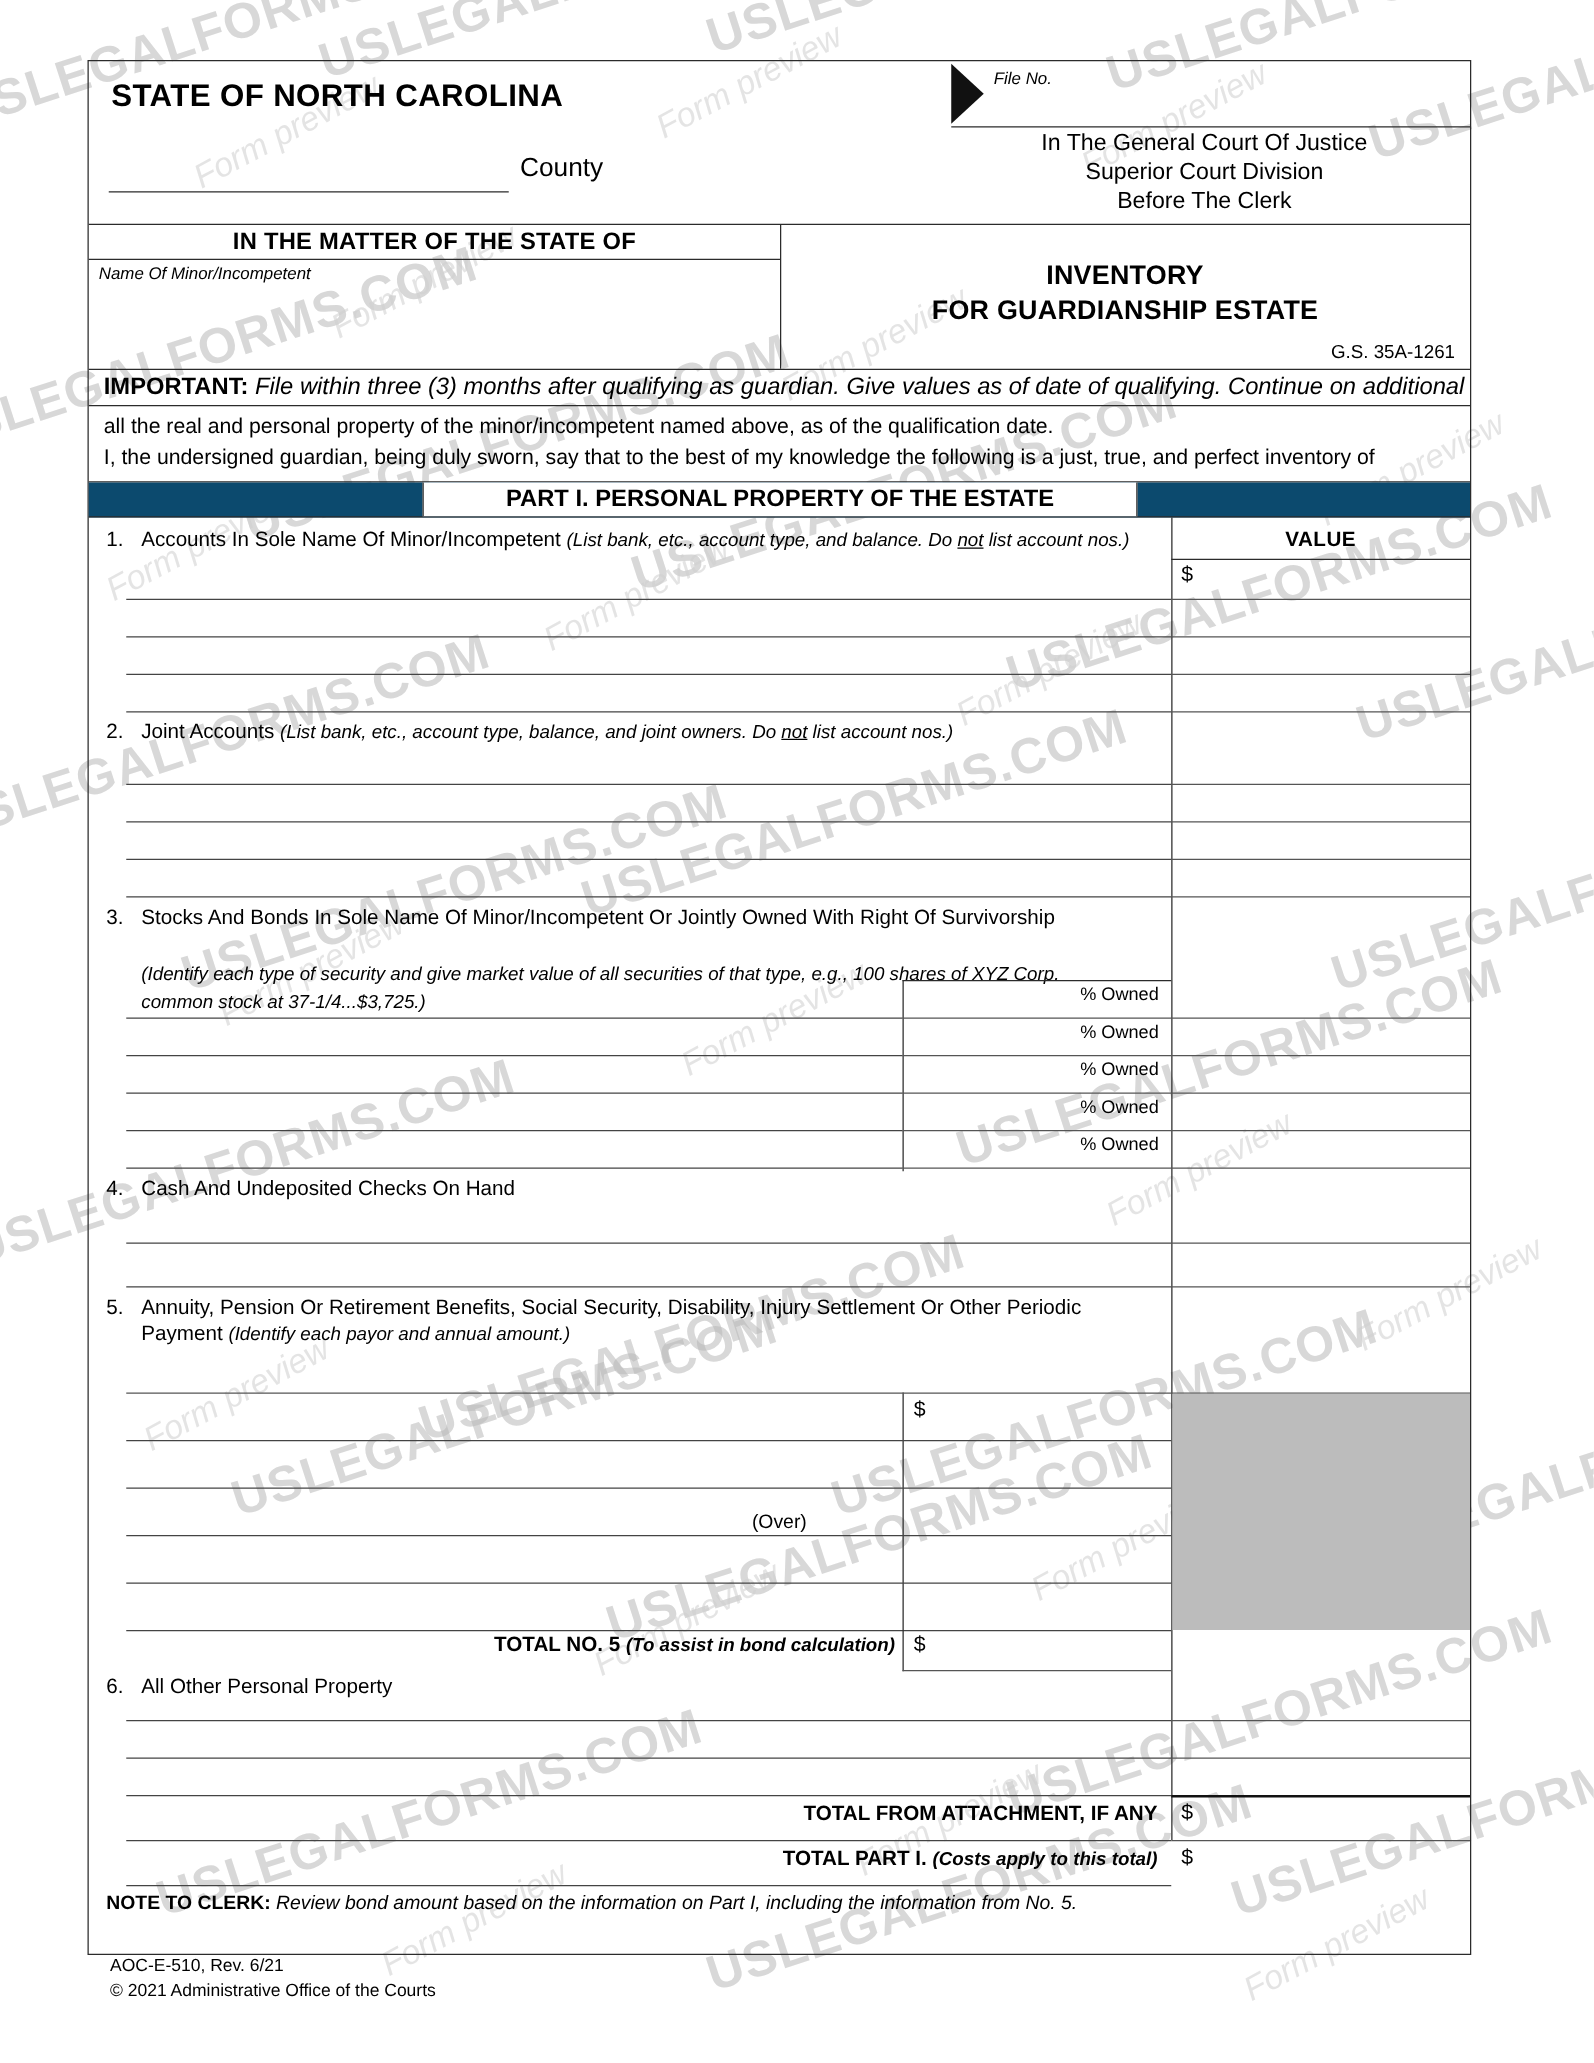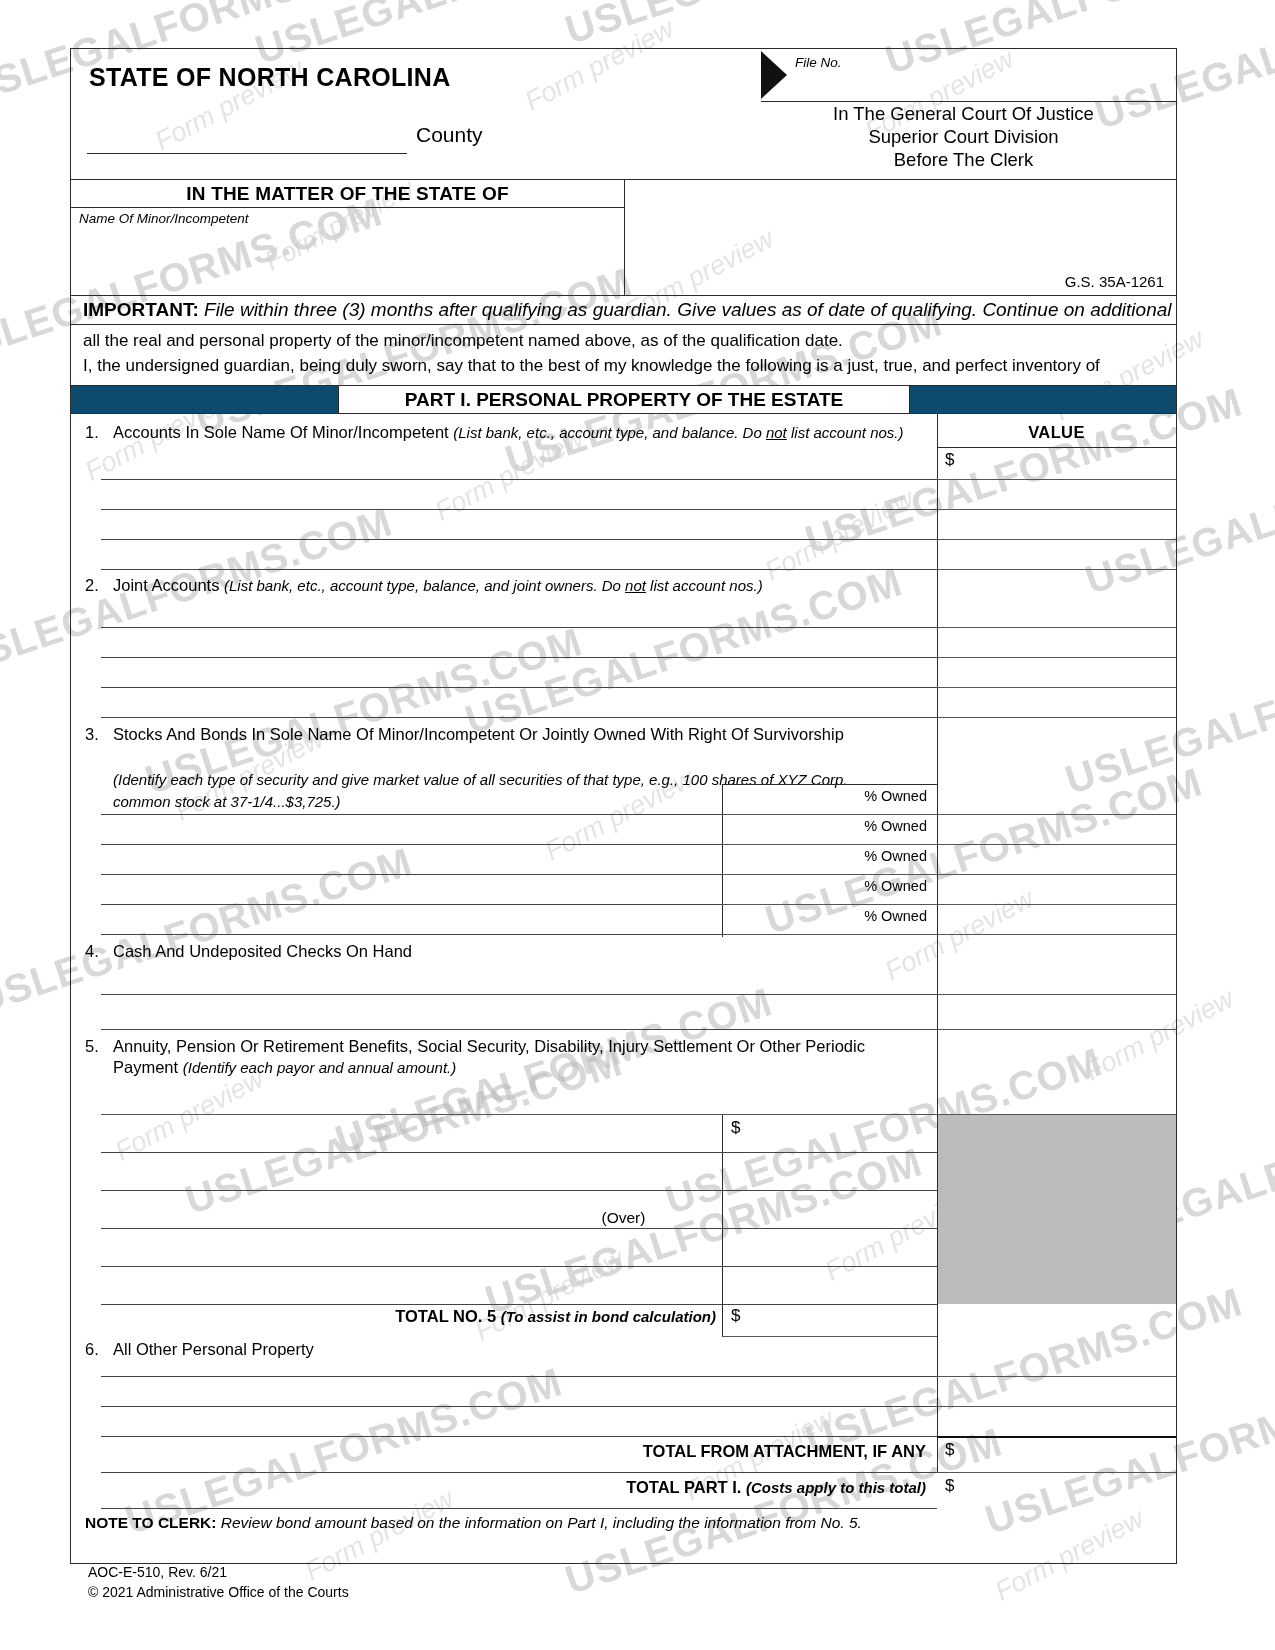--- a/index.html
+++ b/index.html
@@ -156,20 +156,24 @@
       </div>
     </div>
   </div>
 
   <div class="matter">
     <div class="matter-left">
       <div class="matter-title">IN THE MATTER OF THE STATE OF</div>
       <div class="matter-sub">Name Of Minor/Incompetent</div>
     </div>
     <div class="matter-right">
+      <div class="form-title">
+        <div>INVENTORY</div>
+        <div>FOR GUARDIANSHIP ESTATE</div>
+      </div>
       <div class="gs">G.S. 35A-1261</div>
     </div>
   </div>
 
   <div class="important">
     <b>IMPORTANT:</b>
     <span>File within three (3) months after qualifying as guardian. Give values as of date of qualifying. Continue on additional sheet if necessary.</span>
   </div>
 
   <div class="sworn">

